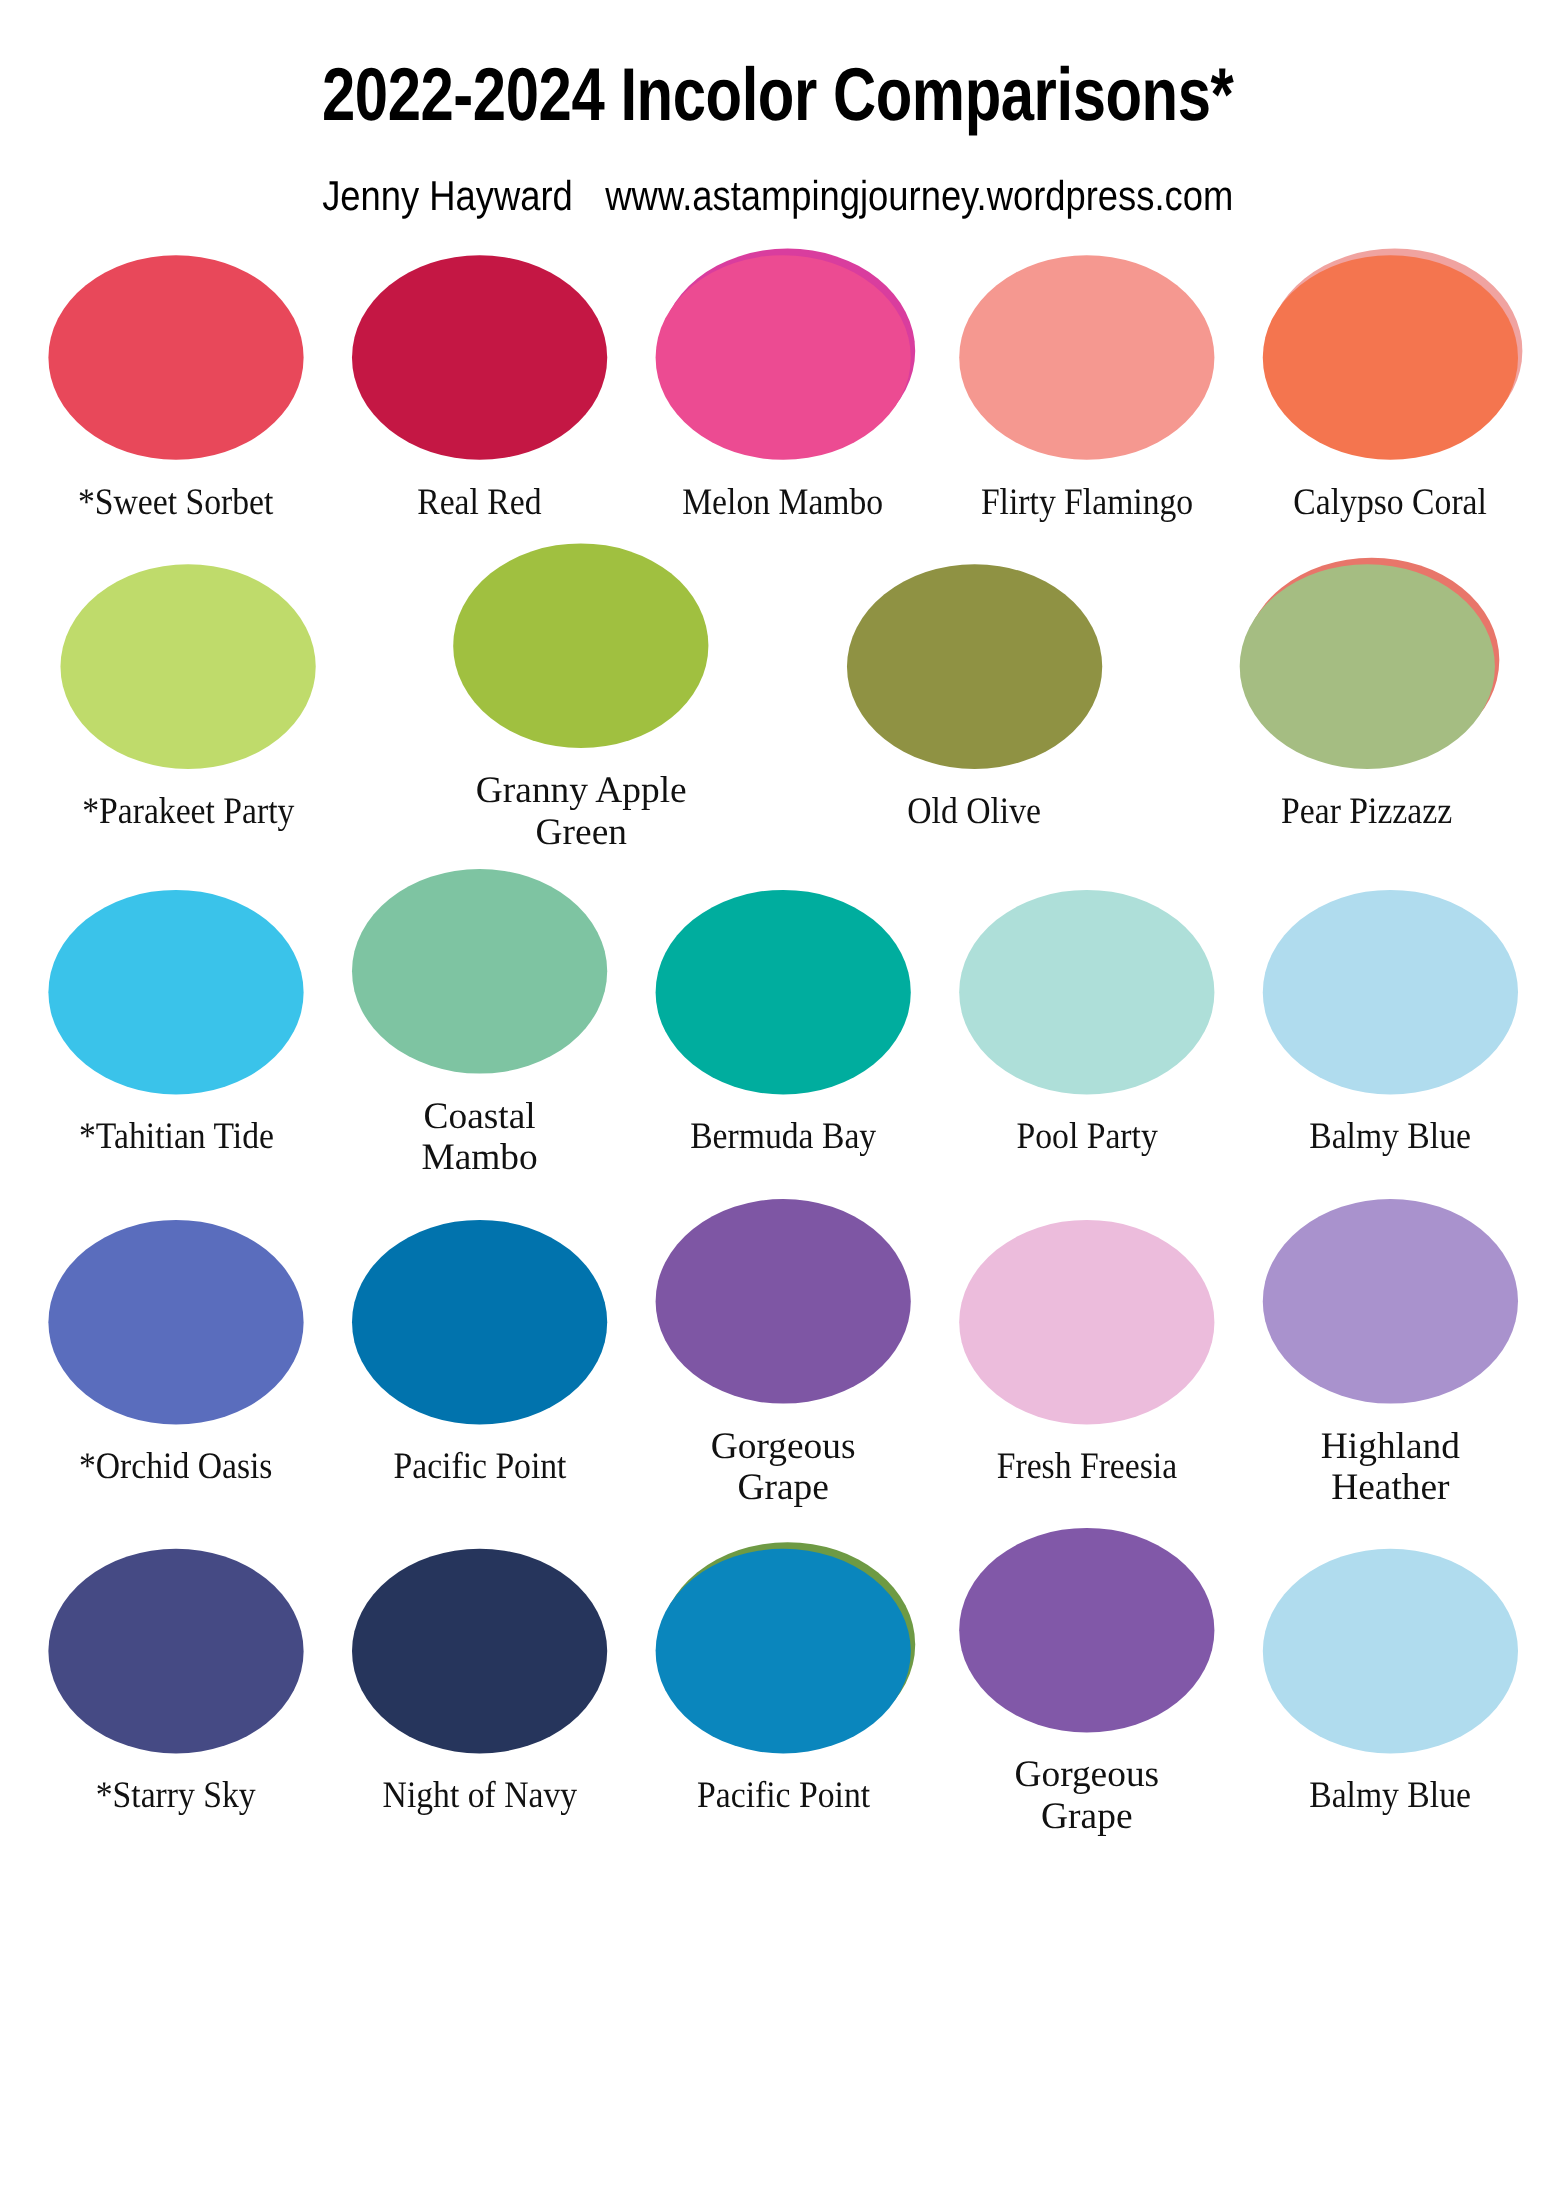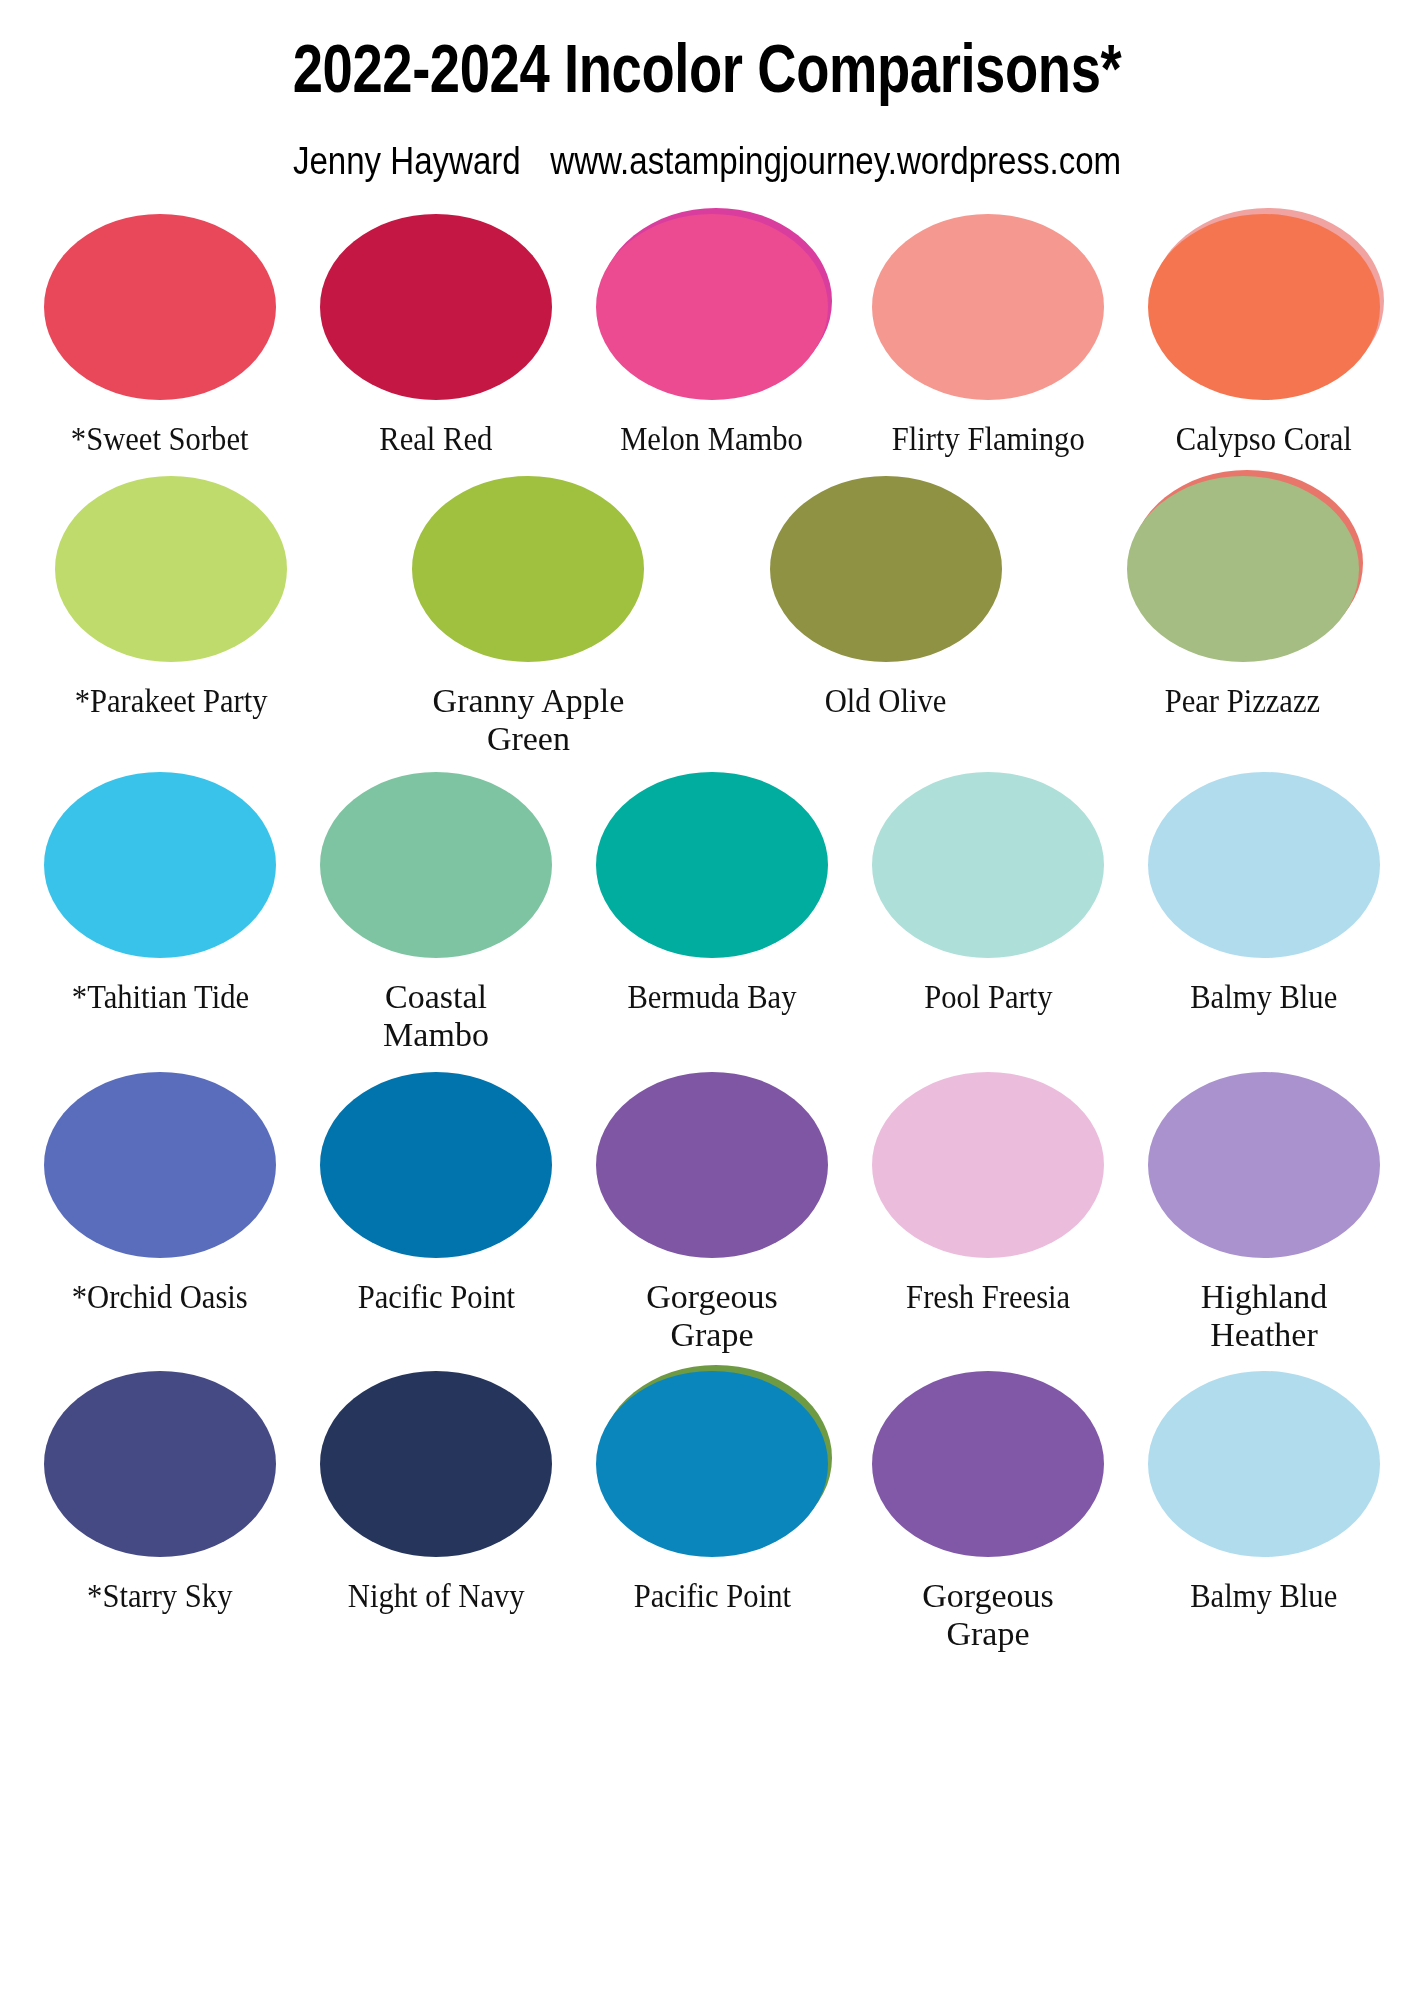--- a/index.html
+++ b/index.html
@@ -19,21 +19,21 @@
     position: relative;
     width: 1414px;
     height: 2000px;
     box-sizing: border-box;
     padding: 0;
   }
 
   
   .header {
     text-align: center;
-    padding-top: 34px;
+    padding-top: 52px;
   }
   .title {
     font-family: "Liberation Sans", sans-serif;
     font-weight: bold;
     font-size: 68px;
     letter-spacing: -0.5px;
     line-height: 1.0;
     transform: scaleX(0.80);
     transform-origin: center center;
     white-space: nowrap;
@@ -56,21 +56,21 @@
   .subtitle .author { margin-right: 34px; }
 
   
   .grid {
     margin-top: 34px;
     padding: 0 44px;
     box-sizing: border-box;
   }
   .row {
     display: flex;
-    align-items: flex-start;
+    align-items: center;
     justify-content: space-between;
     width: 100%;
     gap: 44px;
   }
   .cell {
     width: 19.2%;
     display: flex;
     flex-direction: column;
     align-items: center;
   }

